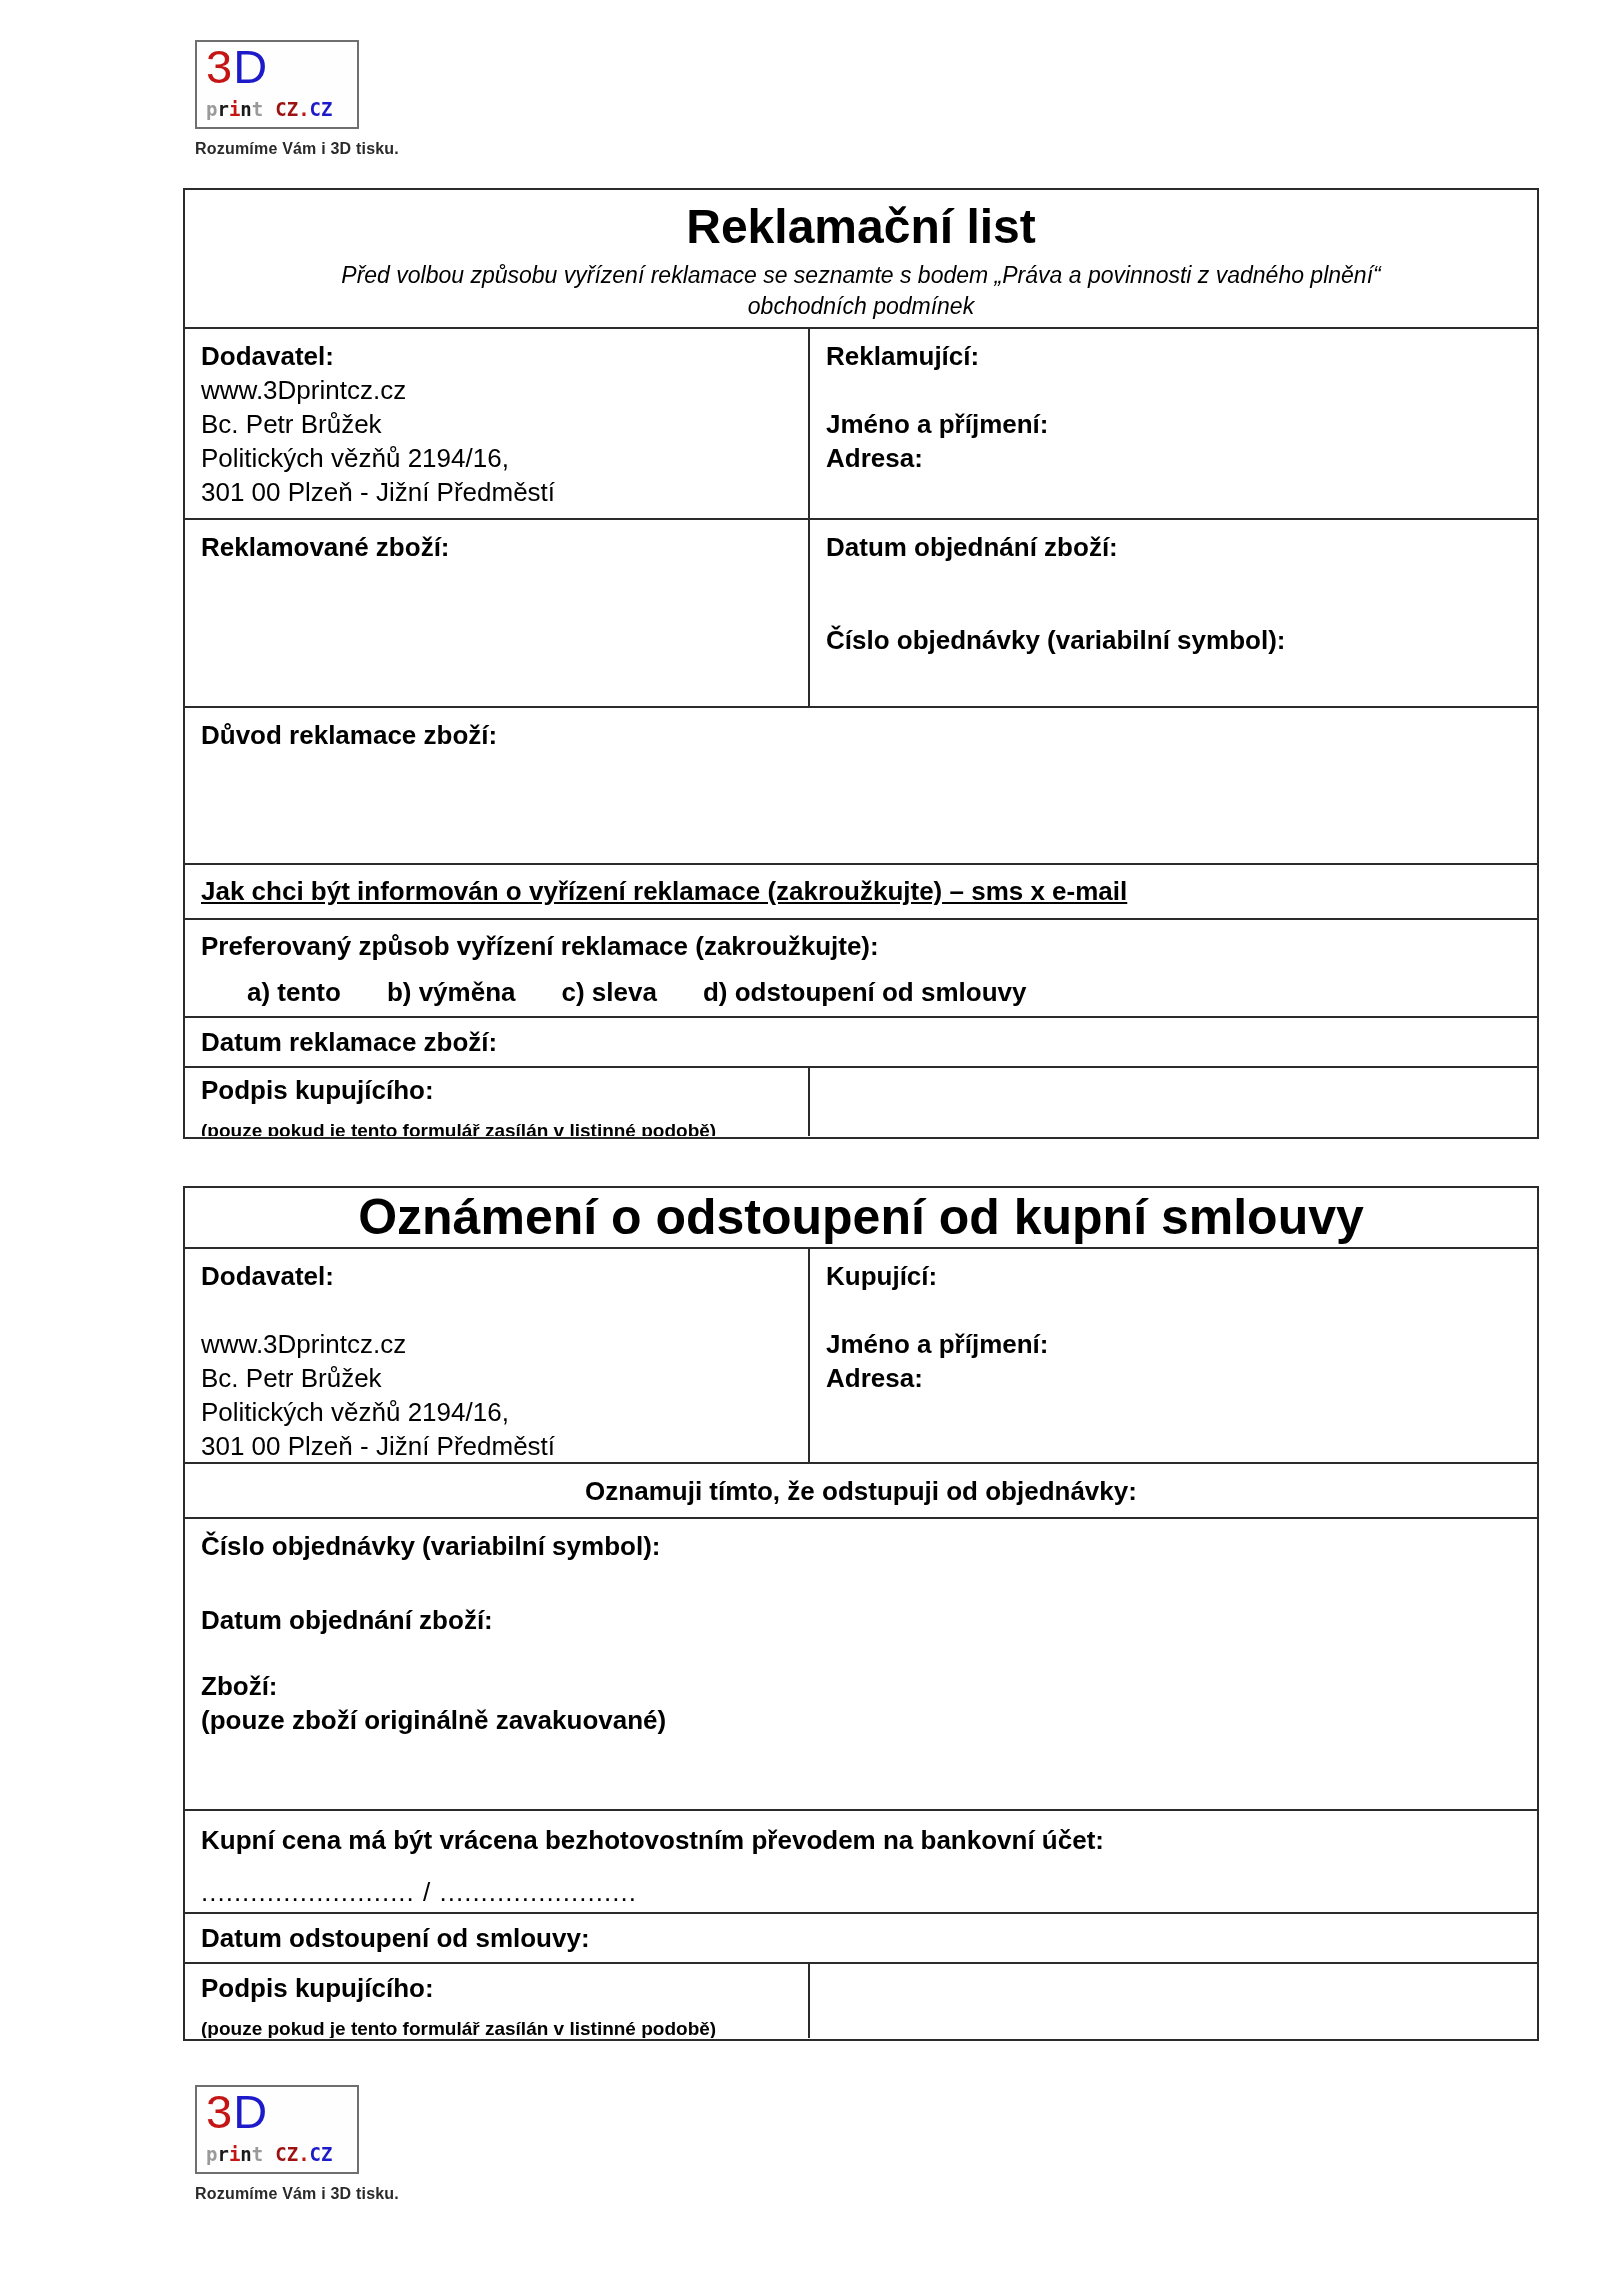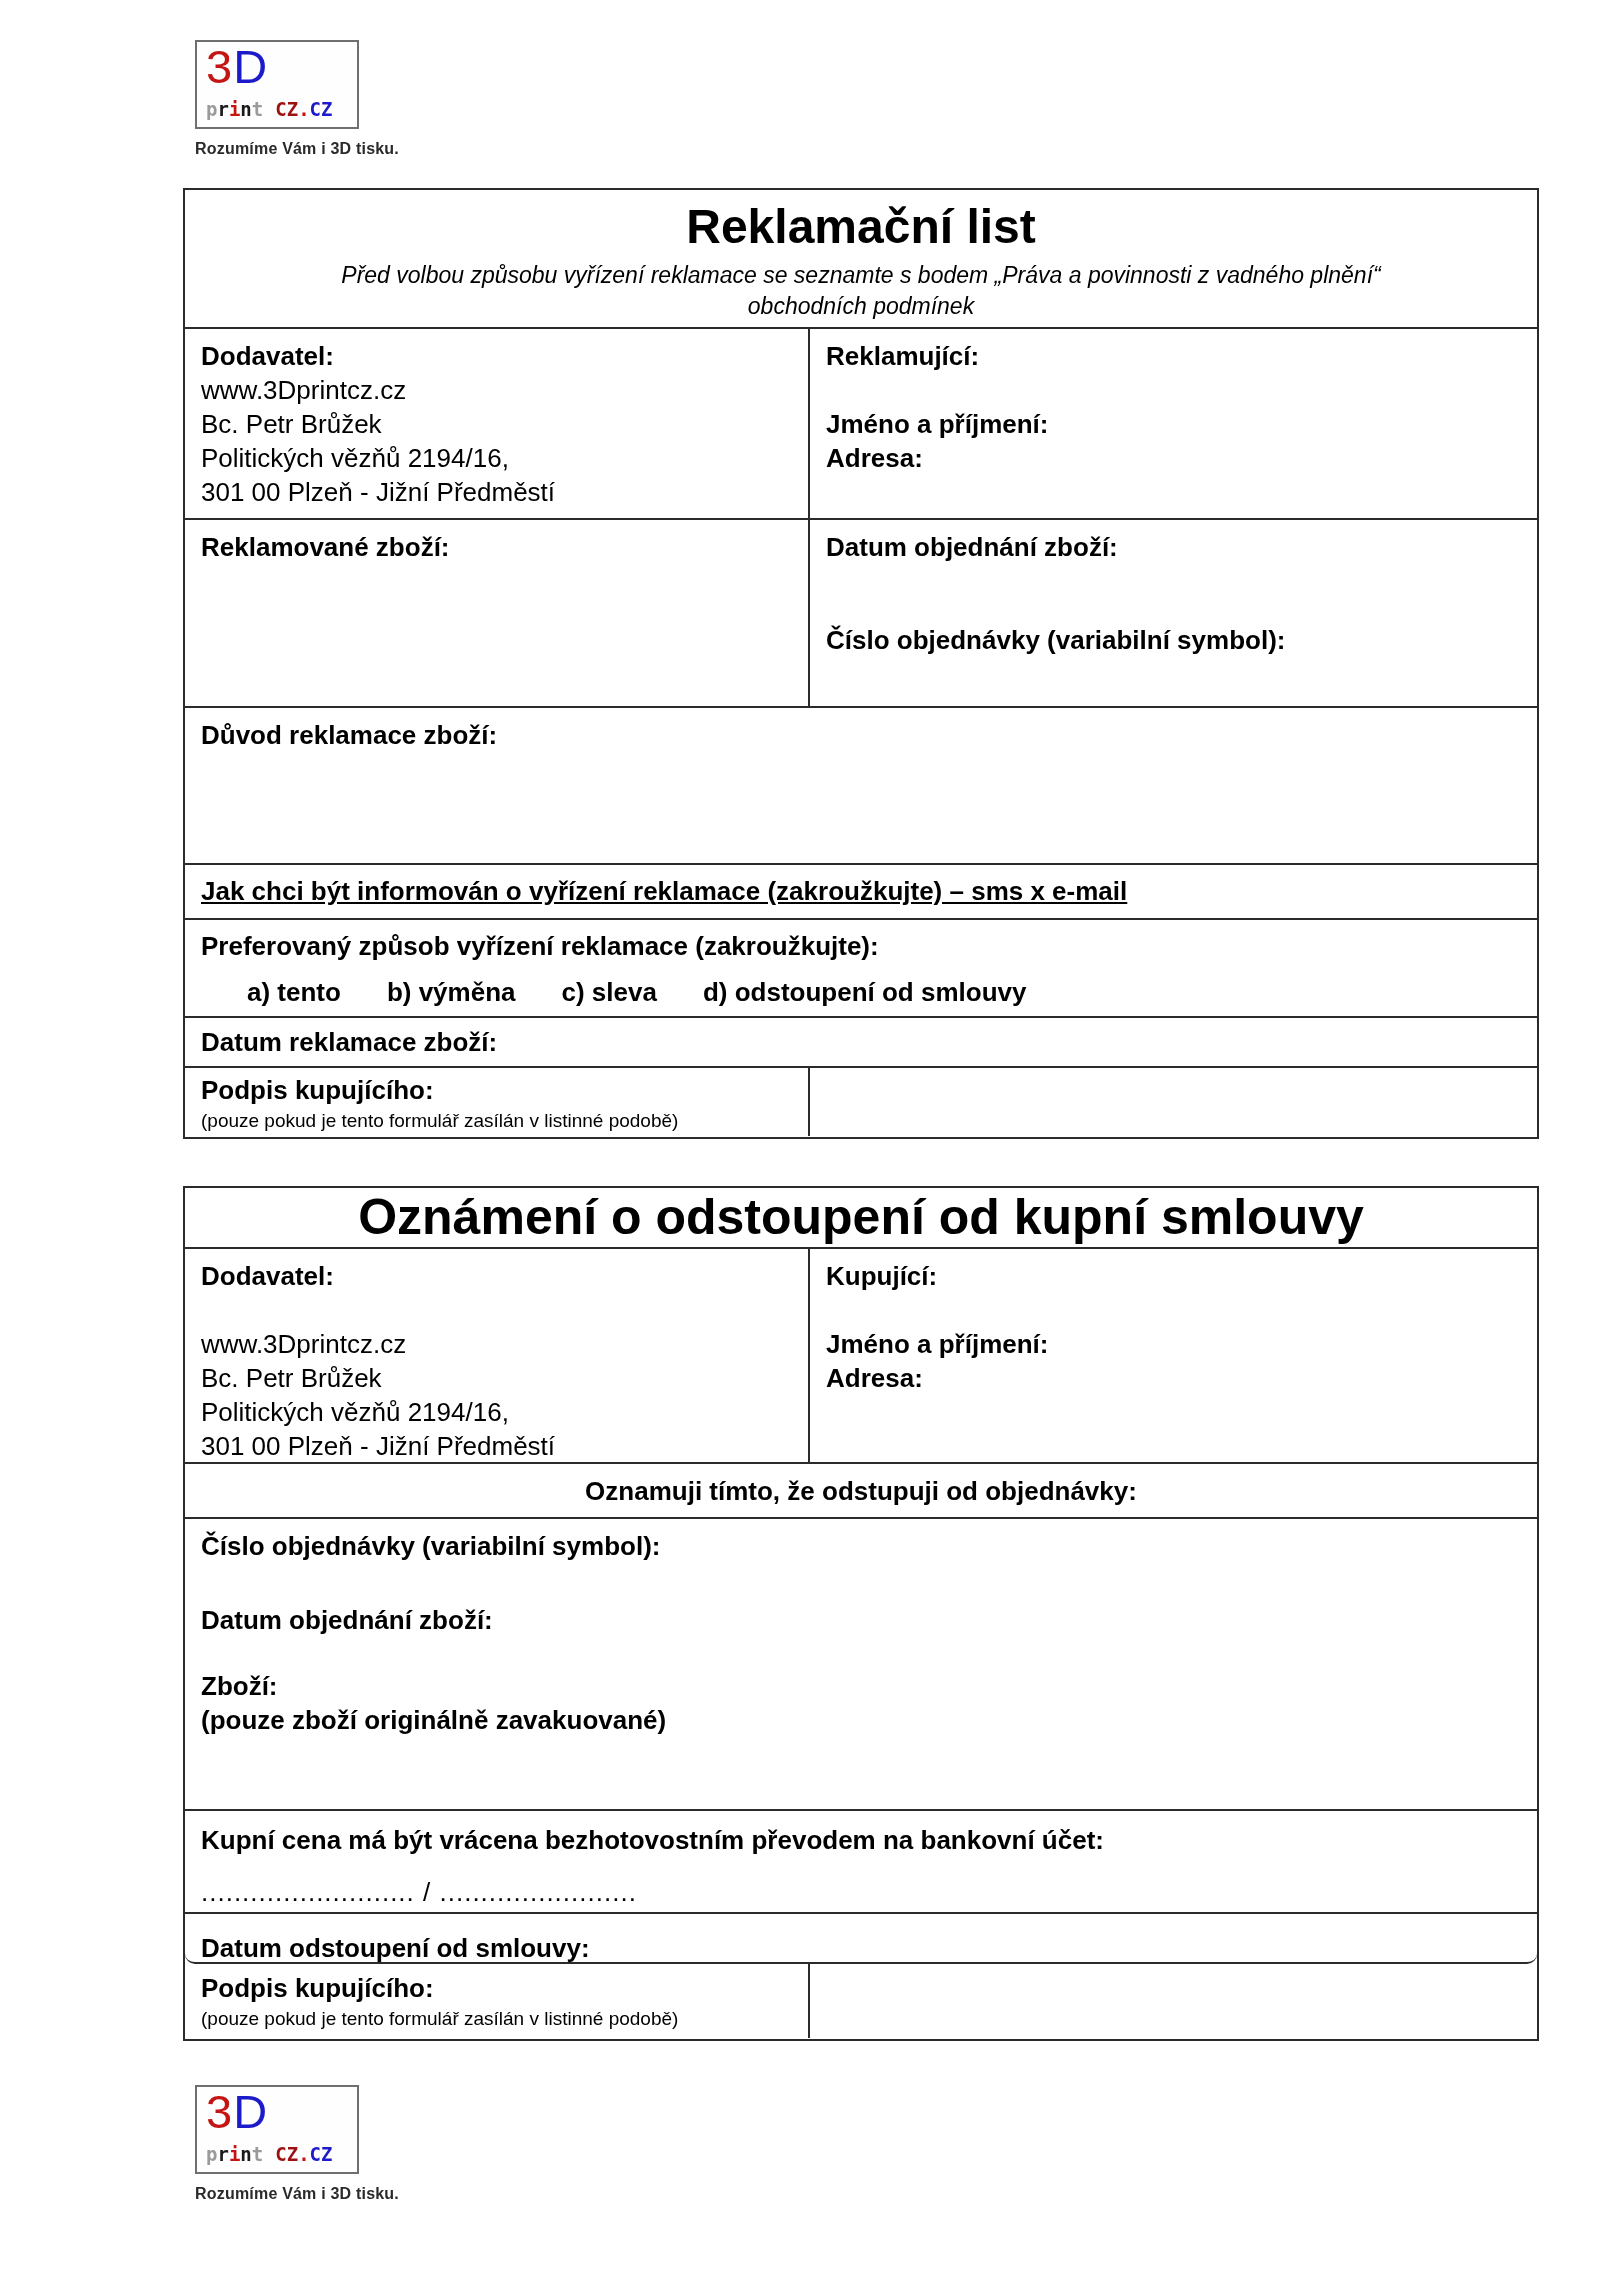--- a/index.html
+++ b/index.html
@@ -46,21 +46,21 @@
 
   .row { box-sizing:border-box; border-bottom:2px solid #2b2b2b; overflow:hidden; }
   .row.last { border-bottom:none; }
   .cols { display:flex; height:100%; }
   .cell-l { width:625px; box-sizing:border-box; border-right:2px solid #2b2b2b; padding:10px 16px; }
   .cell-r { flex:1; box-sizing:border-box; padding:10px 16px; }
   .pad { padding:10px 16px; box-sizing:border-box; }
 
   .label { font-size:26px; font-weight:bold; line-height:34px; }
   .text  { font-size:26px; font-weight:normal; line-height:34px; }
-  .small-note { font-size:19px; font-weight:normal; line-height:25px; margin-top:2px; }
+  .small-note { font-size:19px; font-weight:bold; line-height:25px; margin-top:12px; }
 
   .t1-title { text-align:center; font-size:48px; font-weight:bold; line-height:57px; margin-top:8px; }
   .t1-sub   { text-align:center; font-style:italic; font-size:23px; line-height:31px; }
   .t1-sub-first { margin-top:5px; }
 
   .t2-title { text-align:center; font-size:50px; font-weight:bold; line-height:59px; }
 
   .center-label { text-align:center; font-size:26px; font-weight:bold; line-height:36px; }
 
   .gap1 { margin-top:34px; }   
@@ -194,21 +194,21 @@
       <div class="label gap-datum">Datum objednání zboží:</div>
       <div class="label gap-zbozi">Zboží:</div>
       <div class="label">(pouze zboží originálně zavakuované)</div>
     </div>
 
     <div class="row pad" style="height:103px; padding-top:12px;">
       <div class="label">Kupní cena má být vrácena bezhotovostním převodem na bankovní účet:</div>
       <div class="dotted-line">.......................... / ........................</div>
     </div>
 
-    <div class="row pad" style="height:50px; padding-top:17px;border-radius:10px;">
+    <div class="row pad" style="height:50px; padding-top:7px;">
       <div class="label">Datum odstoupení od smlouvy:</div>
     </div>
 
     <div class="row last" style="height:74px;">
       <div class="cols">
         <div class="cell-l" style="padding-top:8px;">
           <div class="label" style="line-height:32px;">Podpis kupujícího:</div>
           <div class="small-note">(pouze pokud je tento formulář zasílán v listinné podobě)</div>
         </div>
         <div class="cell-r">

